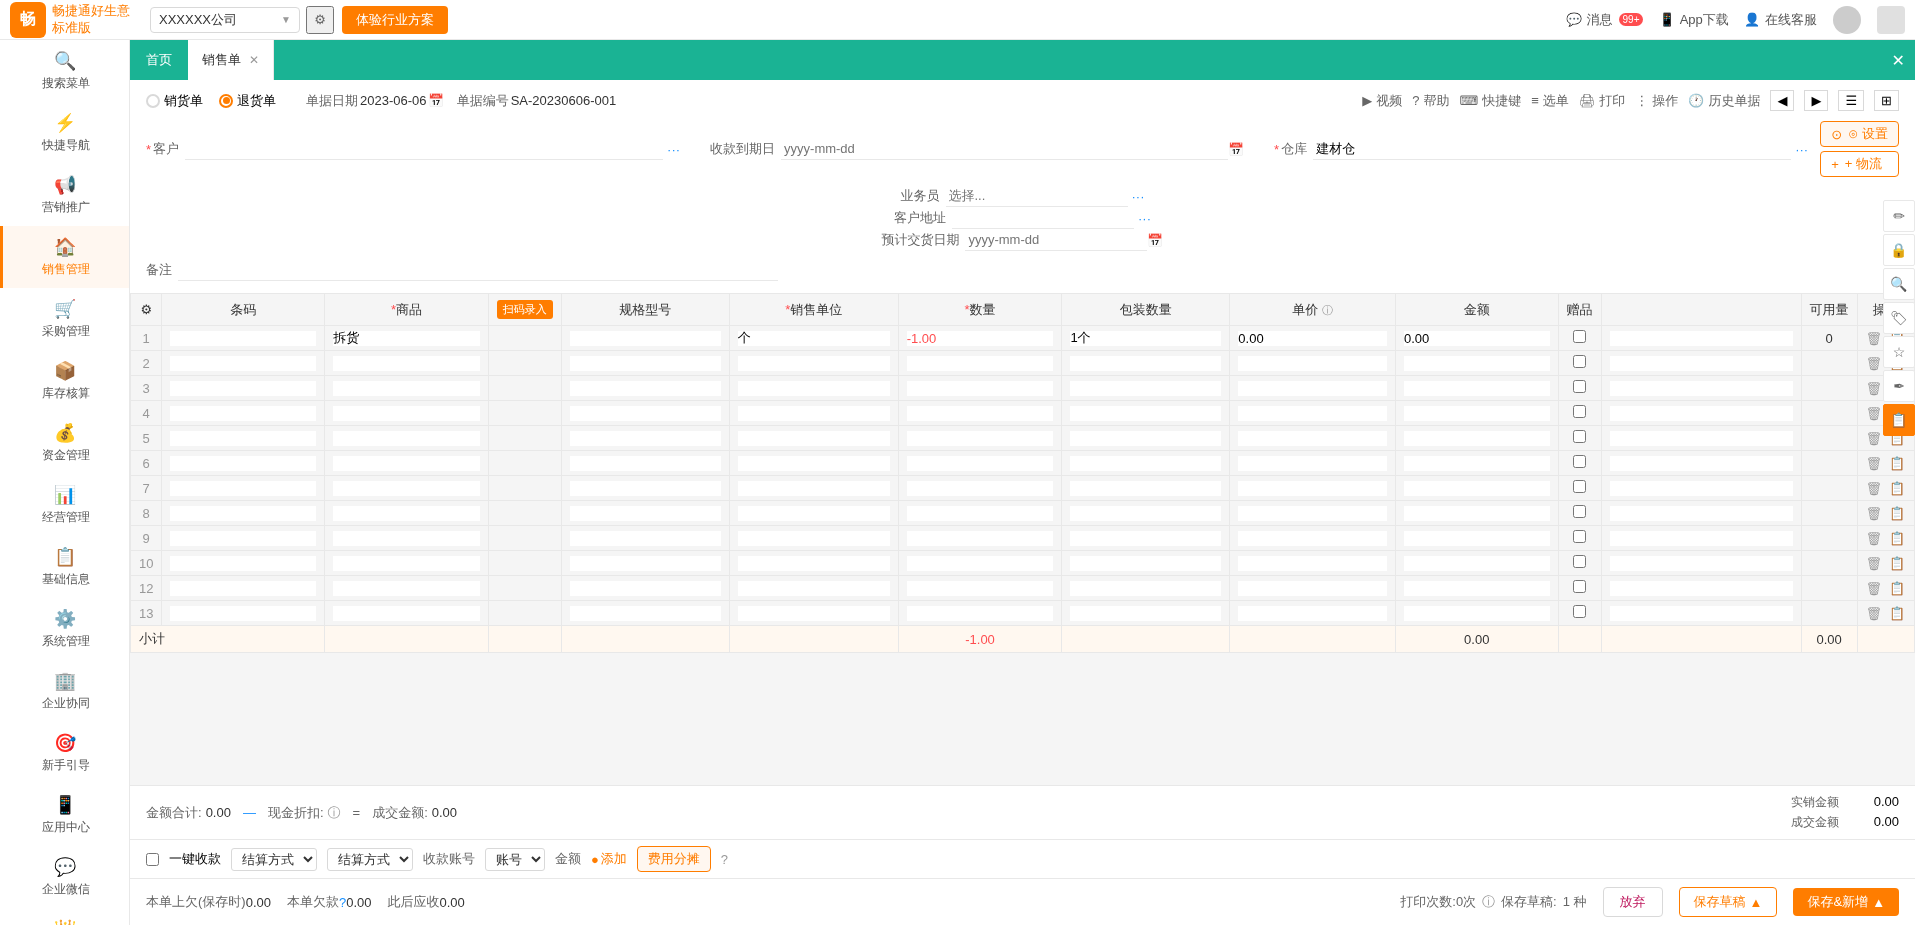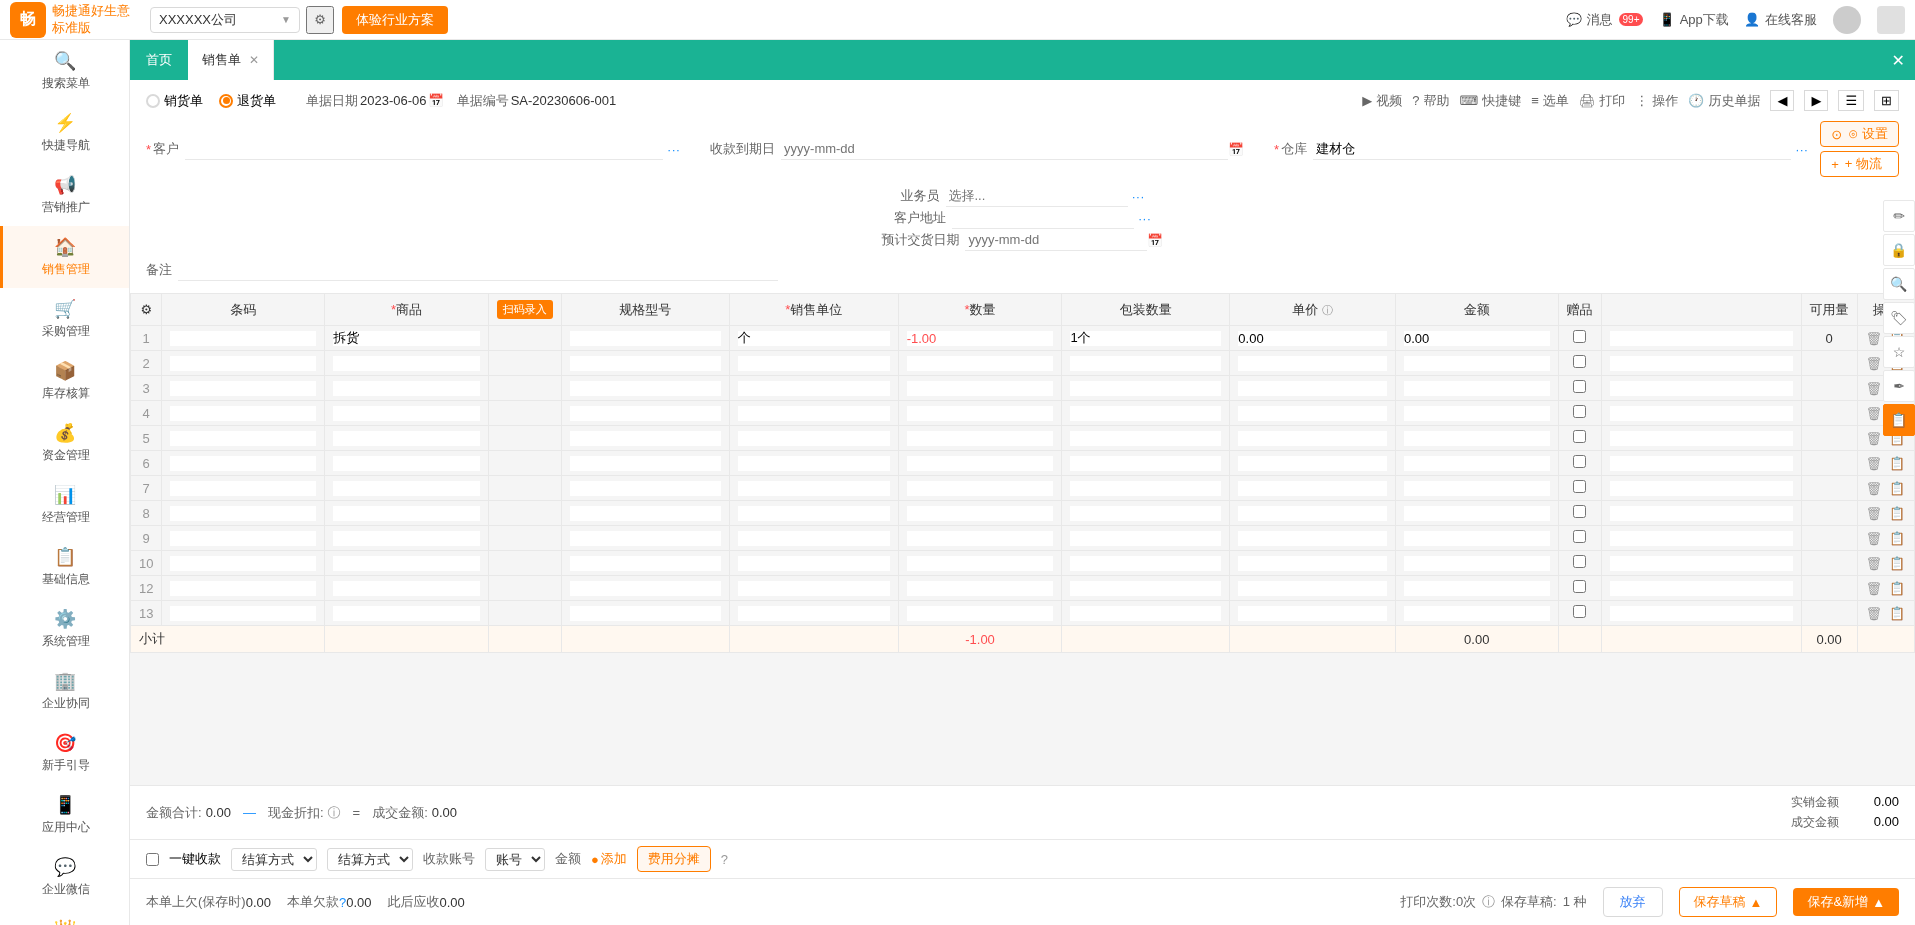--- a/index.html
+++ b/index.html
@@ -74,21 +74,21 @@
     .fee-btn { border: 1px solid #ff7d00; color: #ff7d00; background: #fff7f0; border-radius: 4px; padding: 3px 10px; cursor: pointer; }
     .help-icon { color: #999; cursor: pointer; }
 
     
     .bottom-bar { background: #fff; padding: 8px 16px; border-top: 1px solid #e8e8e8; display: flex; align-items: center; gap: 16px; flex-shrink: 0; }
     .bottom-stat { display: flex; align-items: center; color: #333; font-size: 12px; }
     .bottom-stat .b-label { color: #666; }
     .bottom-stat .b-value { color: #333; }
     .bottom-stat .b-hint { color: #1890ff; cursor: pointer; }
     .print-info { margin-left: auto; color: #666; font-size: 12px; display: flex; align-items: center; gap: 6px; }
-    .discard-btn { border: 1px solid #d9d9d9; background: white; color: #3b82f6; border-radius: 4px; padding: 5px 16px; cursor: pointer; }
+    .discard-btn { border: 1px solid #d9d9d9; background: white; color: #be185d; border-radius: 4px; padding: 5px 16px; cursor: pointer; }
     .save-draft-btn { border: 1px solid #ff7d00; background: white; color: #ff7d00; border-radius: 4px; padding: 5px 14px; cursor: pointer; display: flex; align-items: center; gap: 4px; }
     .save-new-btn { background: #ff7d00; color: white; border: none; border-radius: 4px; padding: 5px 14px; cursor: pointer; display: flex; align-items: center; gap: 4px; }
 
     
     .right-float { position: fixed; right: 0; top: 200px; display: flex; flex-direction: column; gap: 2px; z-index: 100; }
     .right-float-btn { width: 32px; height: 32px; background: #fff; border: 1px solid #e8e8e8; display: flex; align-items: center; justify-content: center; cursor: pointer; color: #666; font-size: 14px; border-radius: 2px; }
     .right-float-btn.orange { background: #ff7d00; color: white; border-color: #ff7d00; }
 
     
     .inner-scroll { flex: 1; display: flex; flex-direction: column; overflow: hidden; padding: 0; }

